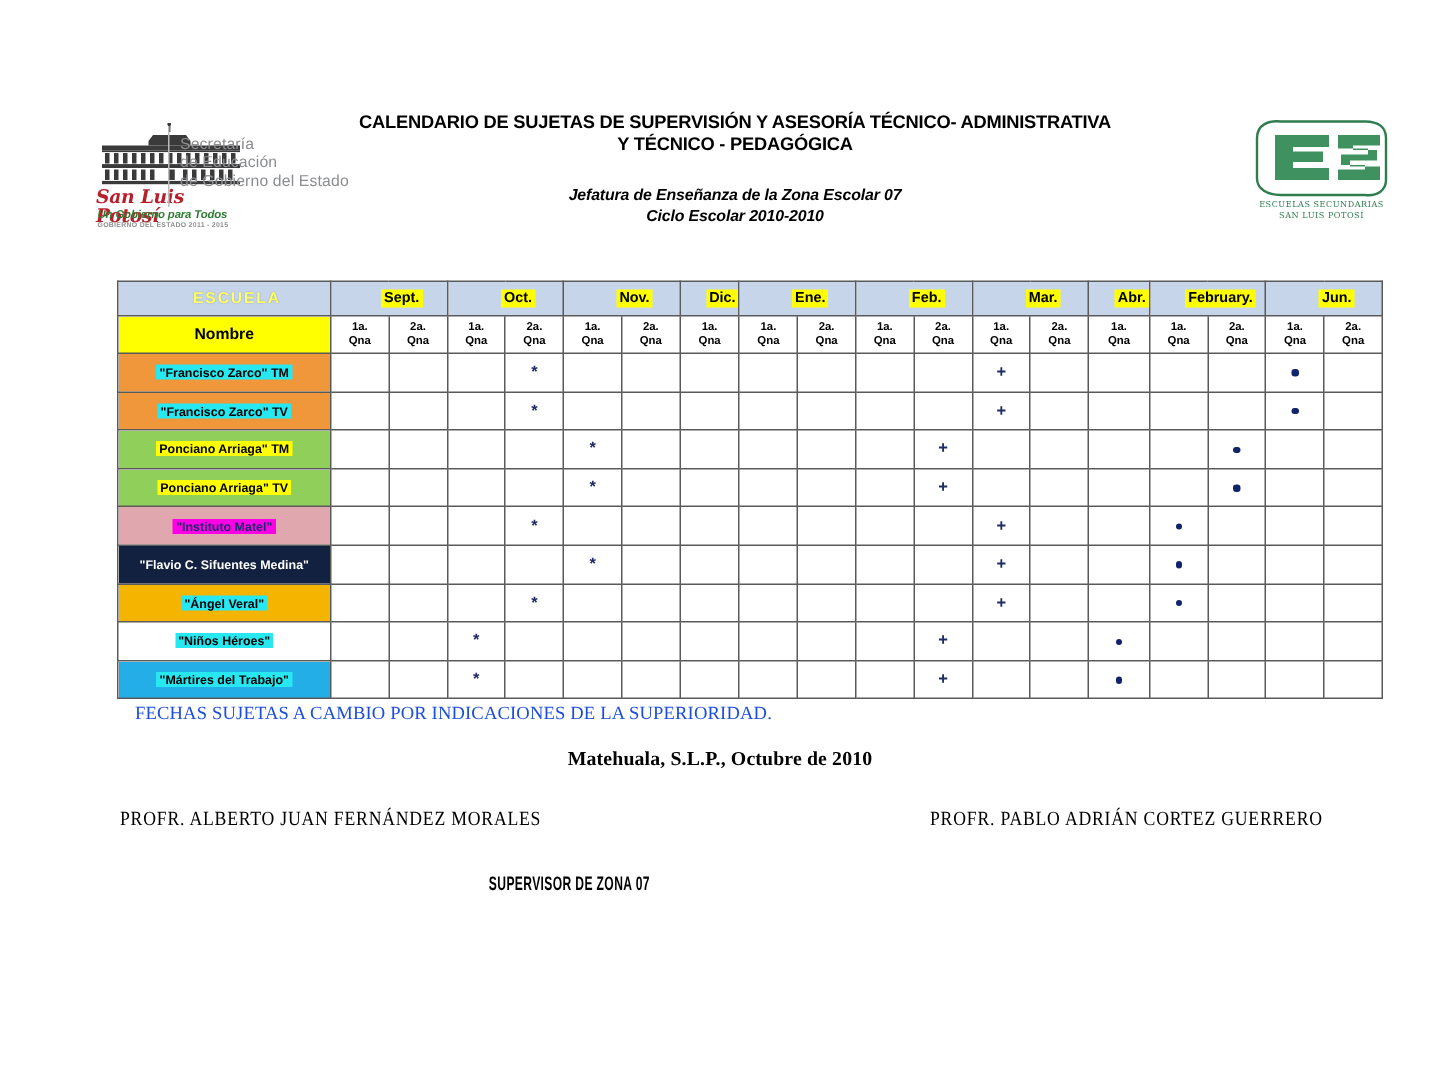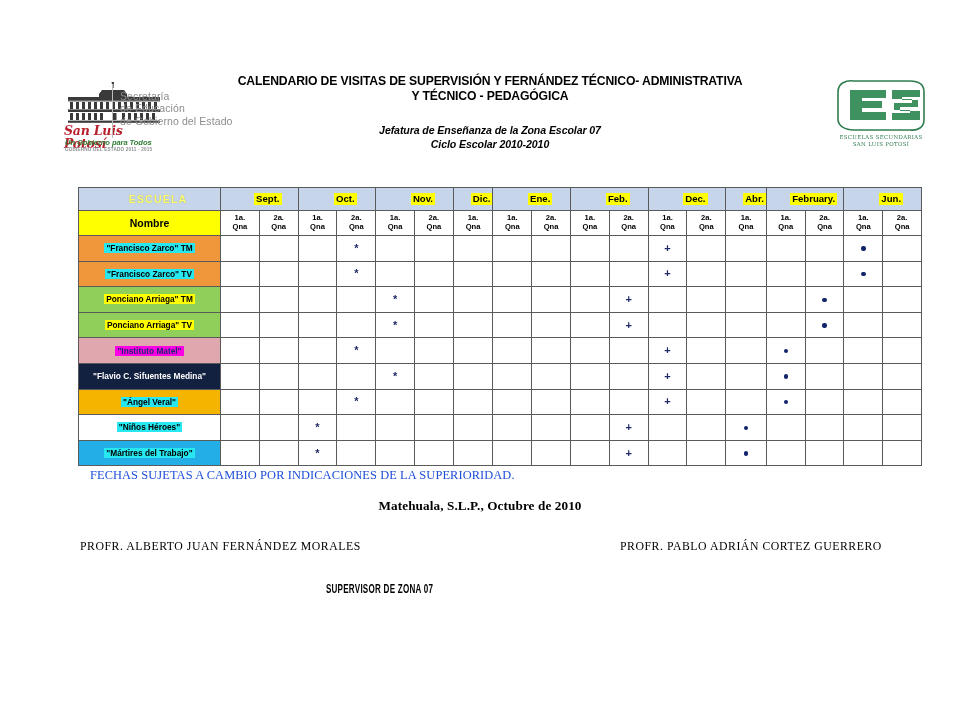--- a/index.html
+++ b/index.html
@@ -140,21 +140,21 @@
 
     <div class="divider-v"></div>
 
     <div class="sec-block">
       <div>Secretaría</div>
       <div>de Educación</div>
       <div>de Gobierno del Estado</div>
     </div>
 
     <div class="title-wrap">
-      <div class="t1">CALENDARIO DE VISITAS DE SUPERVISIÓN Y FERNÁNDEZ TÉCNICO- ADMINISTRATIVA</div>
+      <div class="t1">CALENDARIO DE SUJETAS DE SUPERVISIÓN Y ASESORÍA TÉCNICO- ADMINISTRATIVA</div>
       <div class="t1">Y TÉCNICO - PEDAGÓGICA</div>
       <div class="t2">Jefatura de Enseñanza de la Zona Escolar 07</div>
       <div class="t3">Ciclo Escolar 2010-2010</div>
     </div>
 
     <div class="logo-right">
       <svg width="114" height="58" viewBox="0 0 114 58">
         <g fill="none" stroke="#2f7d4f" stroke-width="1.6">
           <path d="M14 16 C14 7, 22 4, 30 5 L86 5 C95 5, 100 9, 100 16 L100 44 C100 51, 94 55, 86 54 L30 54 C21 54, 14 50, 14 43 Z"></path>
         </g>
@@ -196,21 +196,21 @@
       <tr class="mon-row">
         <td class="esc" rowspan="1">
           <span class="esc-lbl">ESCUELA</span>
         </td>
       <td colspan="2"><span class="mon-lbl">Sept.</span></td>
           <td colspan="2"><span class="mon-lbl">Oct.</span></td>
           <td colspan="2"><span class="mon-lbl">Nov.</span></td>
           <td colspan="1"><span class="mon-lbl">Dic.</span></td>
           <td colspan="2"><span class="mon-lbl">Ene.</span></td>
           <td colspan="2"><span class="mon-lbl">Feb.</span></td>
-          <td colspan="2"><span class="mon-lbl">Dec.</span></td>
+          <td colspan="2"><span class="mon-lbl">Mar.</span></td>
           <td colspan="1"><span class="mon-lbl">Abr.</span></td>
           <td colspan="2"><span class="mon-lbl">February.</span></td>
           <td colspan="2"><span class="mon-lbl">Jun.</span></td>
         </tr>
       <tr class="qna-row">
         <td class="nombre">Nombre</td>
       <td>
             <div>1a.</div>
             <div>Qna</div>
           </td>

